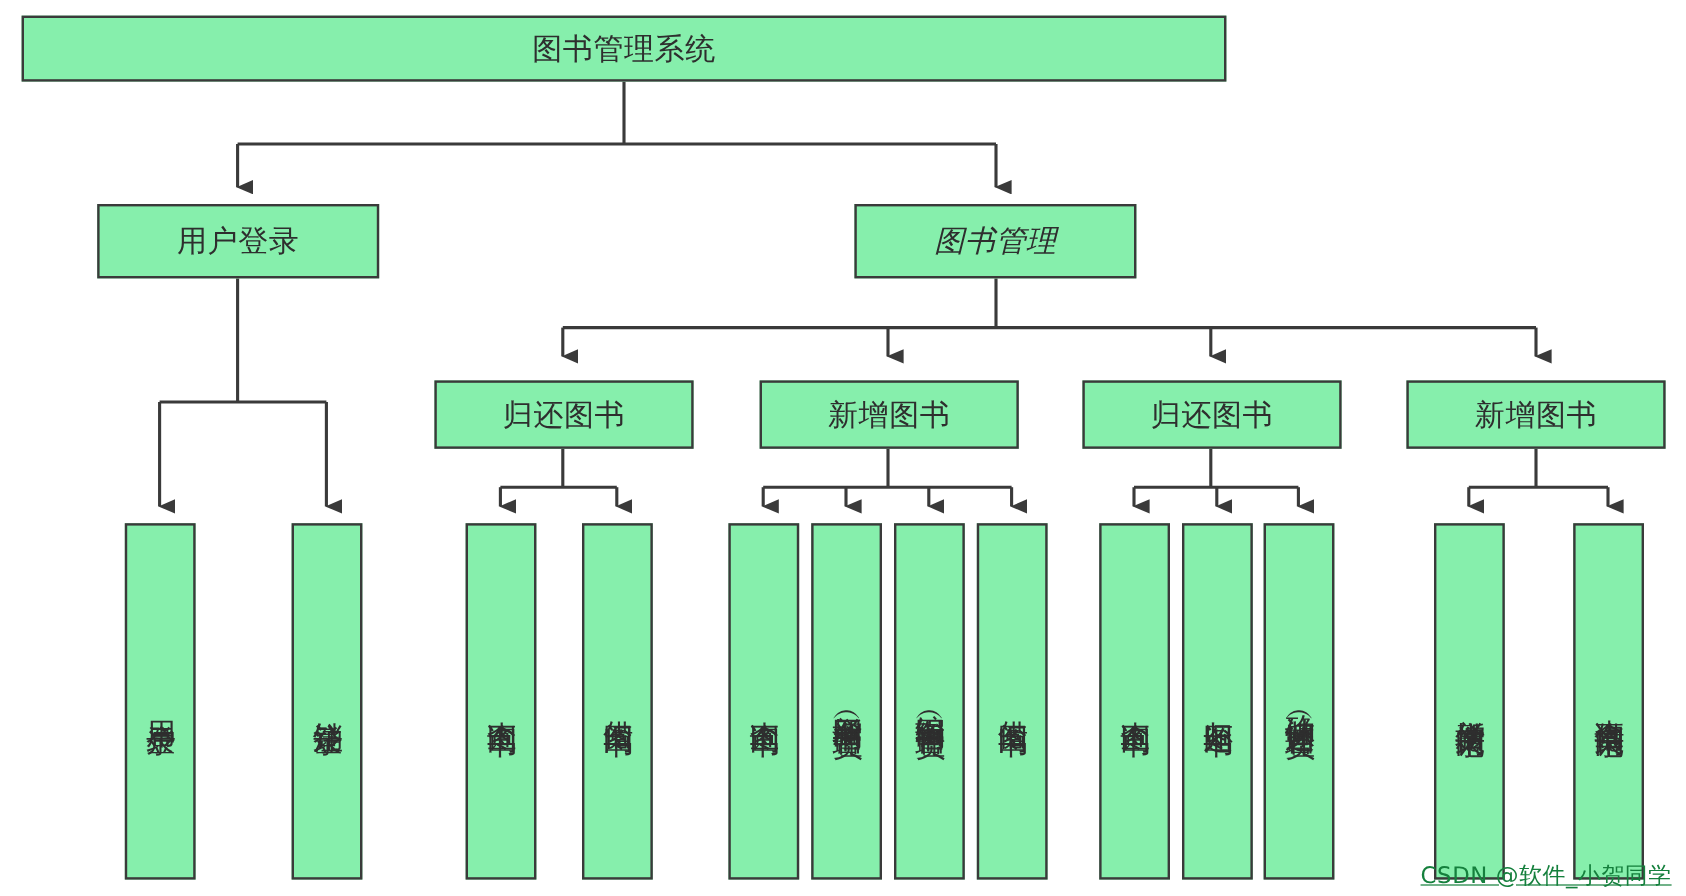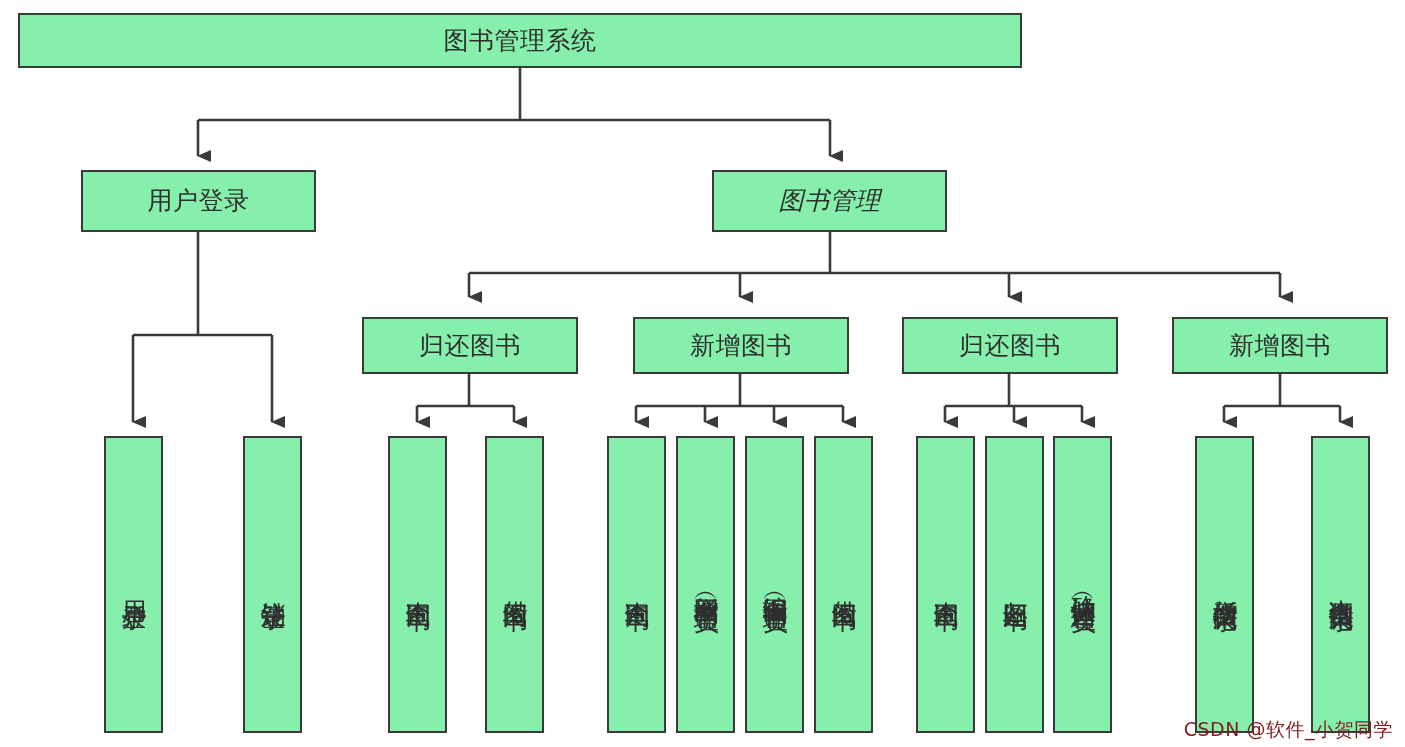--- a/index.html
+++ b/index.html
@@ -59,24 +59,25 @@
     max-height: 262px;
   }
   .node.vert.tall .label {
     max-height: 278px;
   }
   #watermark {
     position: absolute;
     right: 12px;
     bottom: 4px;
     font-size: 19px;
-    color: #7f1d1d;
+    color: #15803d;
     letter-spacing: 0.5px;
     white-space: nowrap;
     user-select: none;
+    text-decoration: underline;
   }
 </style>
 </head>
 <body>
 
 <div id="canvas">
 
   <svg class="wires" viewBox="0 0 1405 747">
     <defs>
       <marker id="arrow" viewBox="0 0 12 14" refX="6" refY="13" markerWidth="12" markerHeight="14" orient="auto-start-reverse" markerUnits="userSpaceOnUse">

